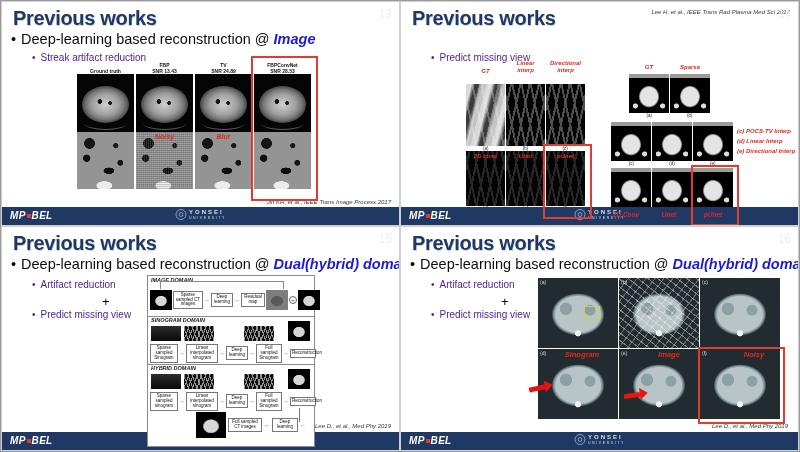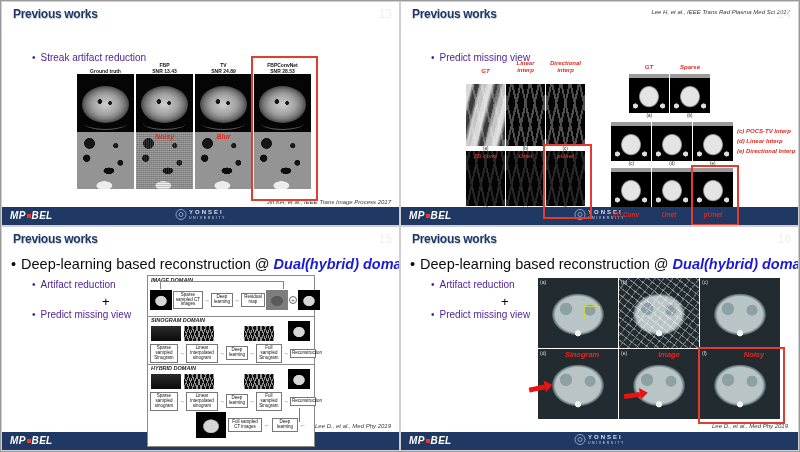--- a/index.html
+++ b/index.html
@@ -1,21 +1,21 @@
 <!DOCTYPE html>
 <html><head>
 <meta charset="utf-8">
 <style>
   html,body{margin:0;padding:0;background:#fff;}
   body{width:800px;height:452px;font-family:"Liberation Sans",sans-serif;-webkit-font-smoothing:antialiased;}
   .canvas{width:798px;height:450px;border:1px solid #9a9a9a;display:grid;
           grid-template-columns:399px 399px;grid-template-rows:225px 225px;background:#ddd;}
   .slide{position:relative;background:#fff;border:1px solid #cfcfcf;box-sizing:border-box;overflow:hidden;}
   .abs{position:absolute;}
-  .title{position:absolute;left:11px;top:5px;margin:0;font-size:12px;font-weight:bold;
+  .title{position:absolute;left:11px;top:5px;margin:0;font-size:20px;font-weight:bold;
          color:#1f3864;letter-spacing:-.3px;text-shadow:.6px .6px 0 #ccd3e2;}
   .b1{position:absolute;left:9px;top:29px;font-size:14.5px;color:#0d0d0d;white-space:nowrap;}
   .b2{position:absolute;left:30px;font-size:10px;color:#4c1d95;white-space:nowrap;}
   .blt{margin-right:5px;}
   .accent{color:#1a1ad6;font-weight:bold;font-style:italic;}
   .cit{position:absolute;font-size:6px;font-style:italic;color:#3a3a3a;white-space:nowrap;}
   .red{color:#e02a20;}
   .rit{font-style:italic;font-weight:bold;}
   
   .footer{position:absolute;left:0;right:0;bottom:0;height:18px;background:#1f3864;z-index:1;}
@@ -114,20 +114,23 @@
     border-top:6.5px solid transparent;border-bottom:6.5px solid transparent;}
   .ctlab{position:absolute;text-align:center;font-size:7.5px;z-index:3;}
 </style>
 </head>
 <body>
 
 <div class="canvas">
 
   <section class="slide">
     <h2 class="title">Previous works</h2>
+    <div class="b1">
+      <span class="blt">•</span><span>Deep-learning based reconstruction @ </span><span class="accent">Image</span>
+    </div>
     <div class="b2" style="top:50px;">
       <span class="blt">•</span><span>Streak artifact reduction</span>
     </div>
 
     <div class="col" style="left:75px;top:56px;">
       <div class="clabel">
         <span>Ground truth</span>
           <span></span>
       </div>
       <div class="ctp"></div>

